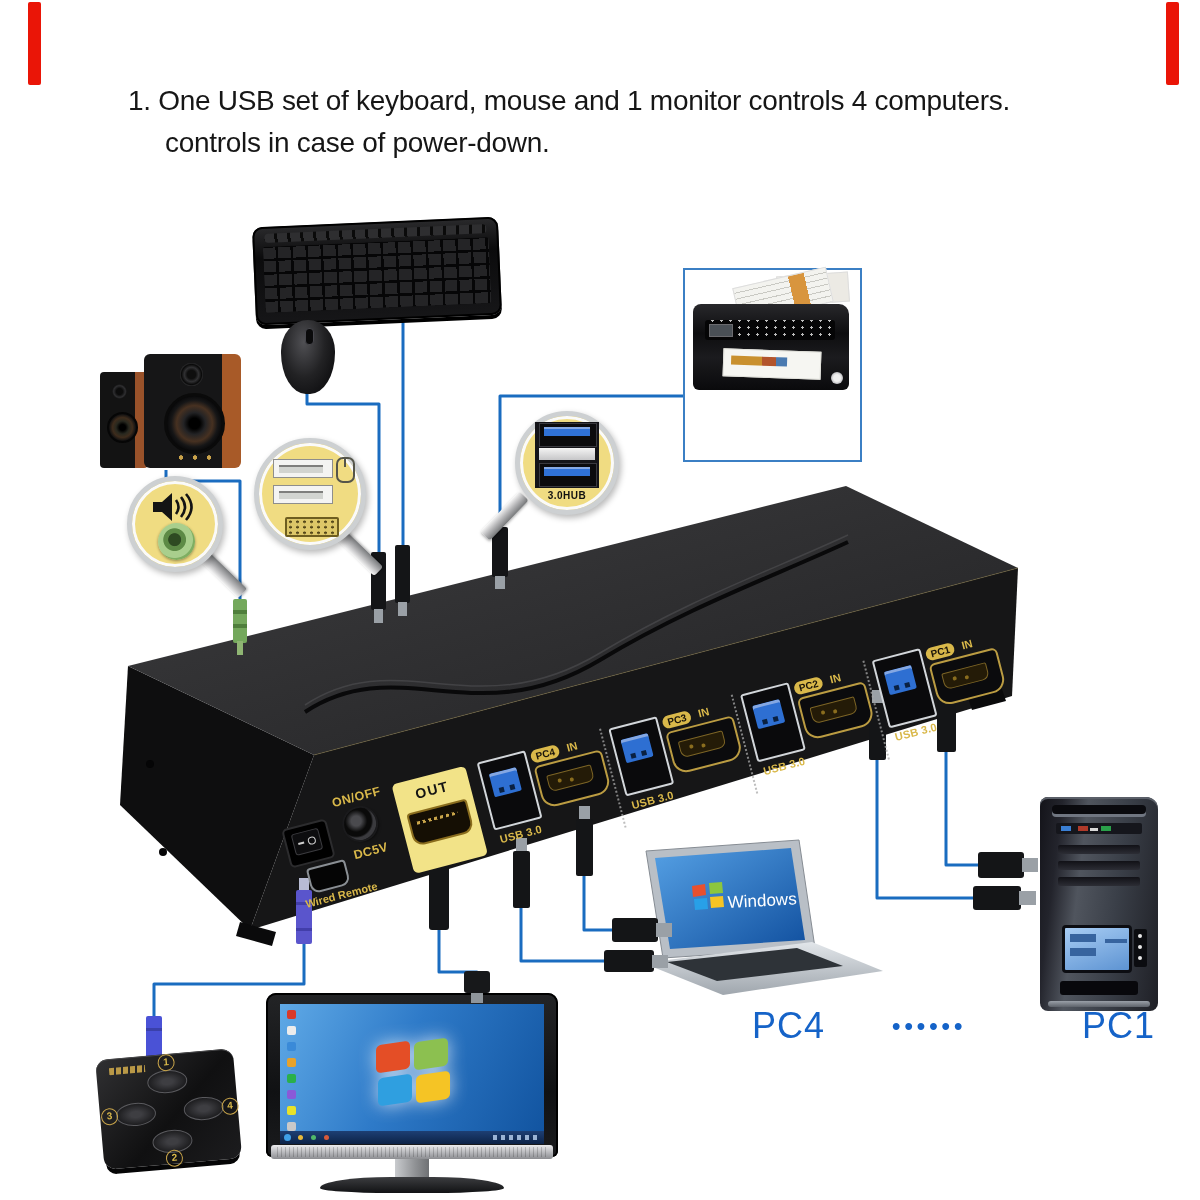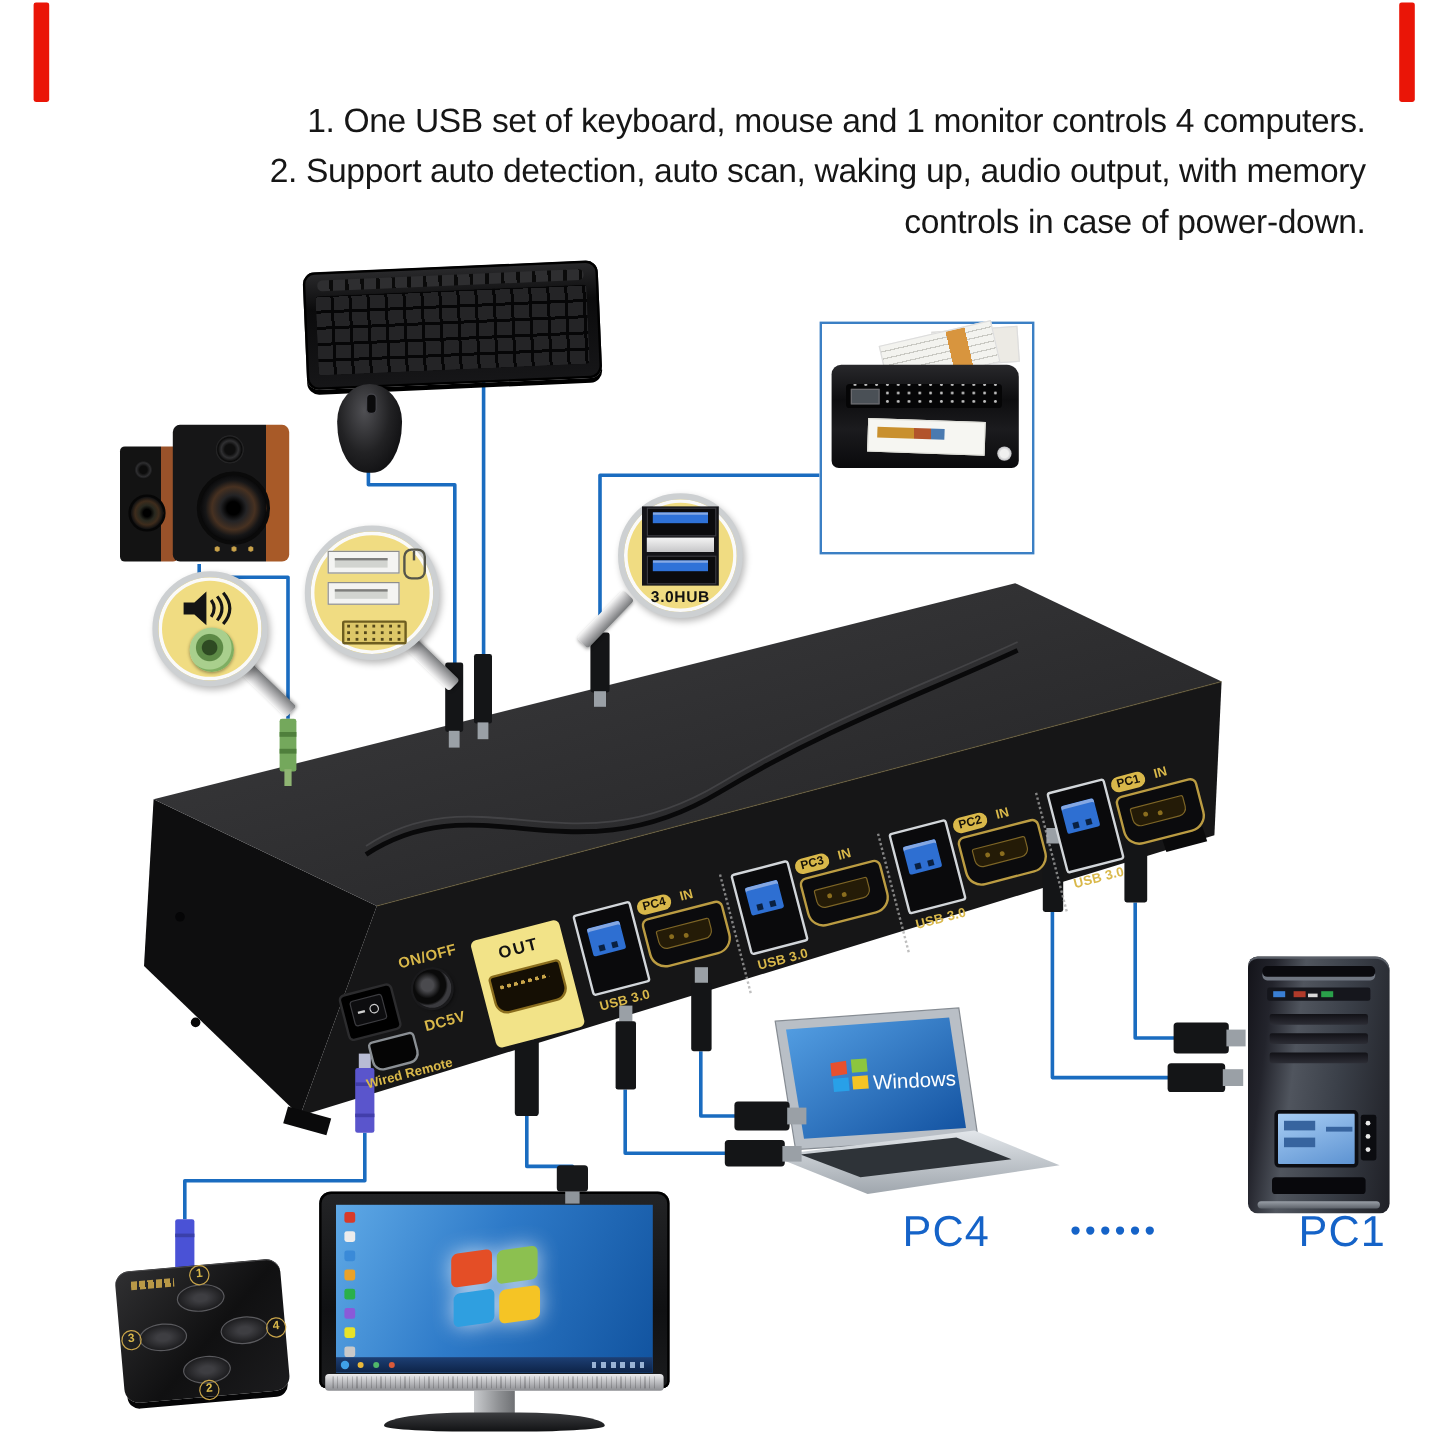--- a/index.html
+++ b/index.html
@@ -5,21 +5,21 @@
   html,body{margin:0;padding:0;}
   body{width:1200px;height:1200px;position:relative;background:#fff;
        font-family:"Liberation Sans",sans-serif;overflow:hidden;}
 
   
   .cbar{position:absolute;top:2px;width:13px;height:83px;background:#ea1507;border-radius:2px;}
   #cbar-l{left:28px;} #cbar-r{left:1166px;}
 
   
   #notes{position:absolute;left:128px;top:80px;width:1010px;font-size:28px;
-         line-height:42px;color:#161616;letter-spacing:-0.3px;text-align:right;}
+         line-height:42px;color:#161616;letter-spacing:-0.3px;}
   #notes .indent{padding-left:37px;}
 
   
   #scene{position:absolute;left:0;top:0;}
 
   
   #keyboard{position:absolute;left:254px;top:222px;width:246px;height:98px;
     transform:rotate(-2.5deg);border-radius:10px;
     background:linear-gradient(180deg,#2a2a2c,#0b0b0c 32%,#161618);
     box-shadow:0 4px 0 #000, inset 0 0 0 2px #000;}
@@ -79,21 +79,21 @@
     border:2px solid #6e5e20;border-radius:2px;
     background-image:radial-gradient(circle,#55481a 1.2px,transparent 1.5px);background-size:7px 5.5px;}
   #mag-hub{left:515px;top:411px;width:94px;height:94px;}
   .hubdark{position:absolute;left:15px;top:6px;width:64px;height:66px;background:#141418;}
   .hport{position:absolute;left:4px;width:56px;height:22px;background:#0b0b0d;border:1px solid #3a3a40;}
   .hport::before{content:"";position:absolute;left:4px;top:3px;width:46px;height:9px;
     background:#2f72d8;box-shadow:inset 0 2px 0 #86a9e4;}
   #hp1{top:1px;} #hp2{top:41px;}
   .hbar{position:absolute;left:4px;top:26px;width:56px;height:12px;
     background:linear-gradient(180deg,#f4f4f4,#c6c6c8);}
-  .hublabel{position:absolute;left:0;right:0;top:74px;text-align:center;font-size:13px;
+  .hublabel{position:absolute;left:0;right:0;top:74px;text-align:center;font-size:10px;
     font-weight:800;color:#111;letter-spacing:.5px;}
 
   
   #printer-box{position:absolute;left:683px;top:268px;width:175px;height:190px;
     border:2px solid #3b7fc4;background:#fff;}
   #printer{position:absolute;left:8px;top:14px;width:156px;height:110px;}
   #printer .pp2{position:absolute;left:84px;top:-10px;width:70px;height:28px;background:#eceae4;
     border:1px solid #ddd;transform:rotate(-4deg);}
   #printer .pp1{position:absolute;left:42px;top:-7px;width:94px;height:34px;background:#f3f3ef;
     border:1px solid #ddd;transform:rotate(-13deg);
@@ -241,21 +241,20 @@
   #lbl-pc1{left:1082px;top:1005px;}
 </style>
 </head>
 <body>
 
 <div class="cbar" id="cbar-l"></div>
 <div class="cbar" id="cbar-r"></div>
 
 <div id="notes">
   <div>1. One USB set of keyboard, mouse and 1 monitor controls 4 computers.</div>
-  <div>2. Support auto detection, auto scan, waking up, audio output, with memory</div>
   <div class="indent">controls in case of power-down.</div>
 </div>
 
 <svg id="scene" width="1200" height="1200" viewBox="0 0 1200 1200">
   <defs>
     <linearGradient id="topg" x1="0" y1="0" x2="1" y2="1">
       <stop offset="0" stop-color="#3d3d3f"></stop>
         <stop offset="1" stop-color="#212123"></stop>
     </linearGradient>
     <linearGradient id="lcdg" x1="0" y1="0" x2="1" y2="1">

